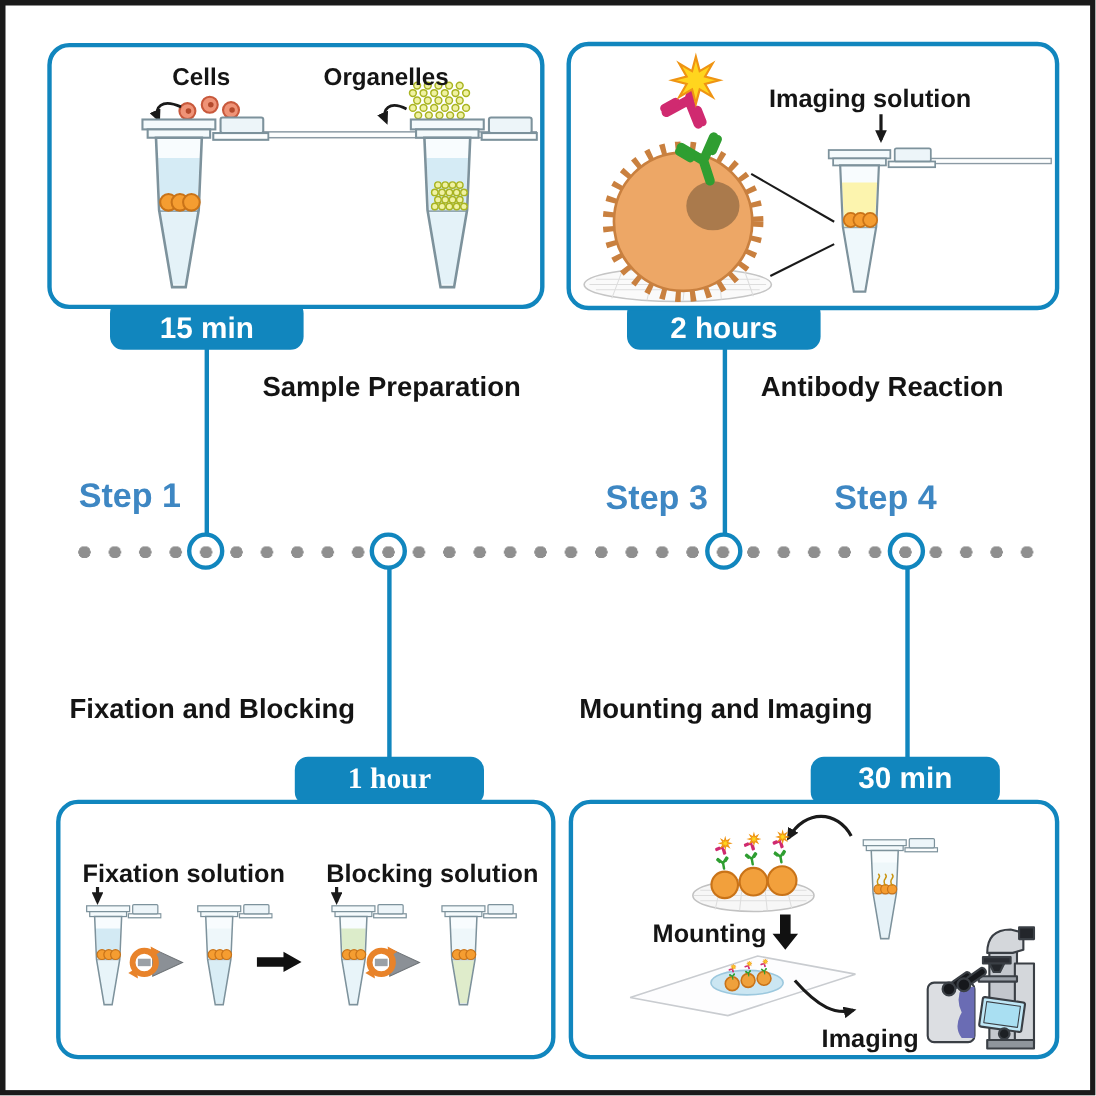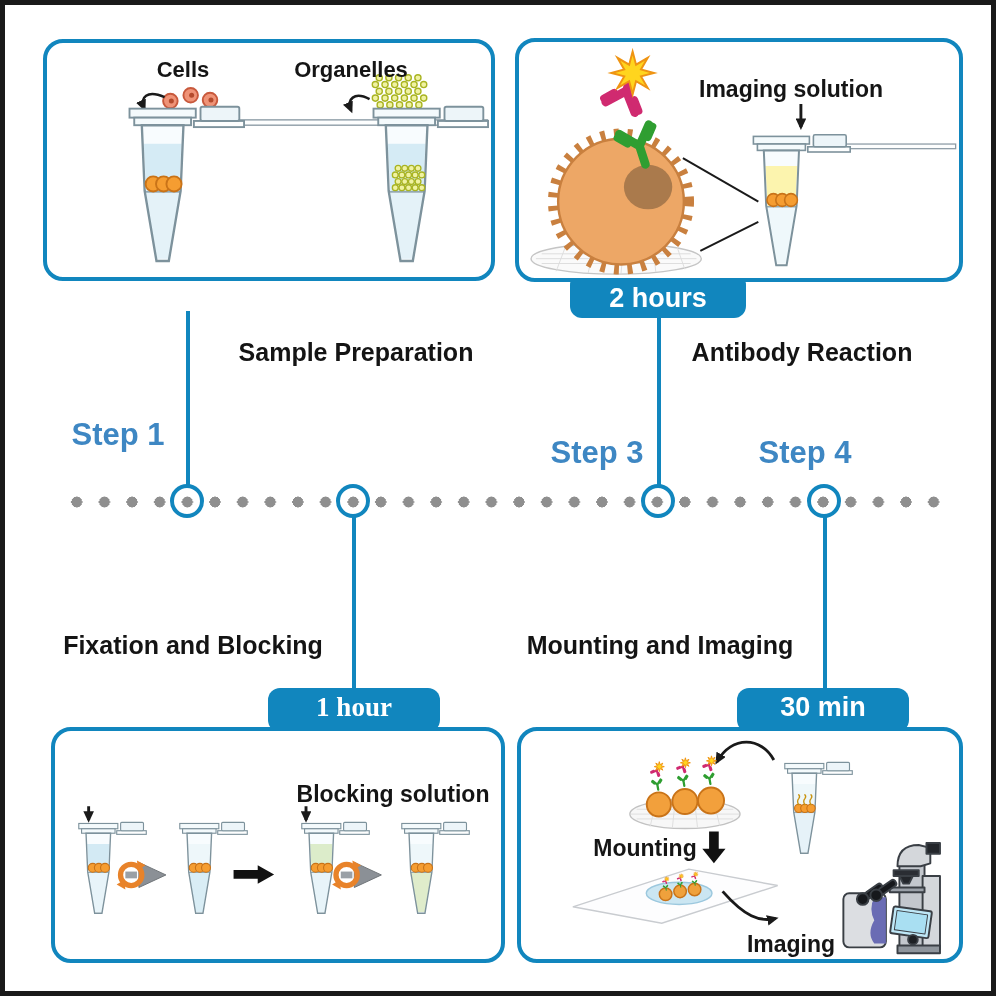--- a/index.html
+++ b/index.html
@@ -324,47 +324,49 @@
     </g>
   </svg>
 </div>
   </div>
 
   <div class="section-title" style="left:185px;top:333px;width:300px;padding-left:16px;">Sample Preparation</div>
   <div class="section-title" style="left:647px;top:333px;width:300px;">Antibody Reaction</div>
   <div class="section-title" style="left:38px;top:626px;width:300px;">Fixation and Blocking</div>
   <div class="section-title" style="left:505px;top:626px;width:300px;">Mounting and Imaging</div>
 
-  <div class="step-label" style="left:38px;top:412px;width:150px;">Step 1</div>
+  <div class="step-label" style="left:38px;top:428px;width:150px;">Step 1</div>
   <div class="step-label" style="left:517px;top:430px;width:150px;">Step 3</div>
   <div class="step-label" style="left:725px;top:430px;width:150px;">Step 4</div>
 
   <div class="dots"></div>
   <div class="ring" style="left:165px;top:479px;"></div>
   <div class="ring" style="left:331px;top:479px;"></div>
   <div class="ring" style="left:636px;top:479px;"></div>
   <div class="ring" style="left:802px;top:479px;"></div>
 
   <div class="vline" style="left:180.5px;top:306px;height:174px;"></div>
   <div class="vline" style="left:346.5px;top:512px;height:174px;"></div>
   <div class="vline" style="left:651.5px;top:306px;height:174px;"></div>
   <div class="vline" style="left:817.5px;top:512px;height:174px;"></div>
 
+  <div class="badge top" style="left:95px;top:268px;width:176px;height:45px;">15 min</div>
   <div class="badge top" style="left:565px;top:268px;width:176px;height:45px;">2 hours</div>
   <div class="badge bottom" style="left:263px;top:683px;width:172px;height:44px;font-family:Liberation Serif, serif;">1 hour</div>
   <div class="badge bottom" style="left:732px;top:683px;width:172px;height:44px;">30 min</div>
 
   <div class="panel" style="left:46px;top:722px;width:454px;height:236px;">
     <svg class="panel-svg" viewBox="0 0 454 236">
       <line x1="31" y1="78" x2="31" y2="92" stroke="#1a1a1a" stroke-width="3" marker-end="url(#ah)"></line>
       <line x1="256" y1="78" x2="256" y2="92" stroke="#1a1a1a" stroke-width="3" marker-end="url(#ah)"></line>
       <use href="#rotmix" transform="translate(61,133)"></use>
       <use href="#rotmix" transform="translate(284,133)"></use>
       <path d="M181,144 h25 v-5 l17,9.5 -17,9.5 v-5 h-25 z" fill="#111111"></path>
     </svg>
+    <div class="panel-label big" style="left:10px;top:50px;width:204px;">Fixation solution</div>
     <div class="panel-label big" style="left:234px;top:50px;width:208px;">Blocking solution</div>
     <div data-component="tube" data-cells="orange" style="left:8px;top:88px;width:84px;height:106px;--upper:#D3EAF4;--lower:#E8F4F9;">
   <svg viewBox="0 0 150 190">
     <g stroke="#7D929C" stroke-width="2" fill="#FDFEFE">
       <rect x="96" y="21" width="53" height="6.5"></rect>
       <rect x="103" y="6" width="41" height="15" rx="2" fill="#EDF5F9"></rect>
     </g>
     <g stroke="#7D929C" stroke-width="2" fill="#F4FAFC">
       <rect x="28" y="8" width="70" height="9.5"></rect>
       <rect x="33" y="17.5" width="60" height="8"></rect>

